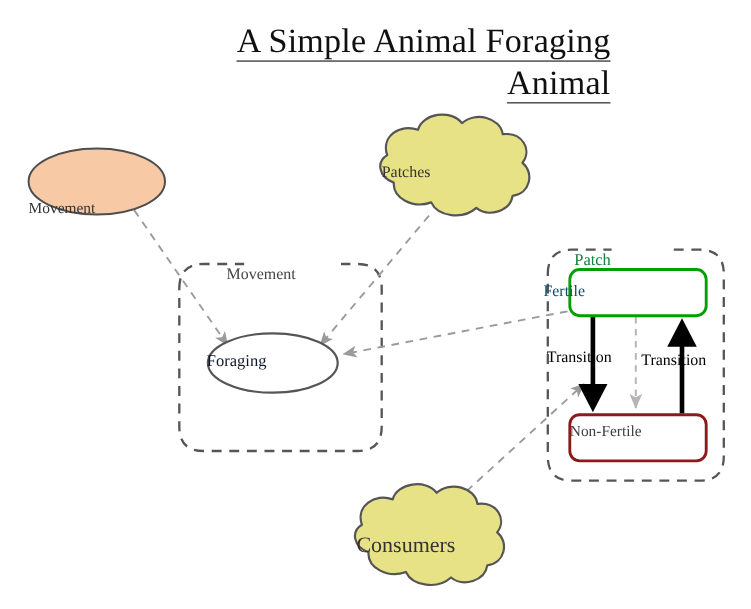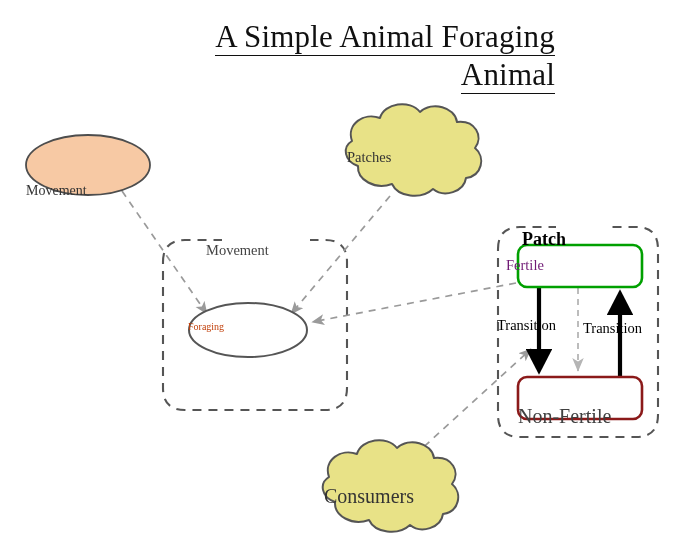--- a/index.html
+++ b/index.html
@@ -151,27 +151,27 @@
   <div class="title-line"><span class="u">A Simple Animal Foraging</span></div>
   <div class="title-line"><span class="u">Animal</span></div>
 </div>
 
 <div class="node-label" style="left:26px; top:147px; width:124px; font-size:14px; color:#333333; line-height:1.25;">
   <div>Movement</div>
 </div>
 
 <div class="node-label" style="left:347px; top:149px; width:120px; font-size:14.5px; color:#333333;">Patches</div>
 
-<div class="node-label" style="left:188px; top:321px; width:120px; font-size:10px; color:#c2410c;font-family:Liberation Serif, serif;">Foraging</div>
+<div class="node-label" style="left:188px; top:321px; width:120px; font-size:15px; color:#0f172a;font-family:Liberation Serif, serif;">Foraging</div>
 
-<div class="node-label" style="left:506px; top:257px; width:136px; font-size:14.5px; color:#701a75;">Fertile</div>
+<div class="node-label" style="left:494px; top:257px; width:136px; font-size:14.5px; color:#0c4a6e;">Fertile</div>
 
-<div class="node-label" style="left:518px; top:405px; width:124px; font-size:20px; color:#404040;">Non-Fertile</div>
+<div class="node-label" style="left:518px; top:385px; width:124px; font-size:14px; color:#404040;">Non-Fertile</div>
 
 <div class="node-label" style="left:324px; top:485px; width:120px; font-size:20px; color:#333333;">Consumers</div>
 
 <div class="node-label" style="left:206px; top:242px; width:120px; font-size:14.5px; color:#444444;">Movement</div>
 
-<div class="node-label" style="left:522px; top:229px; width:120px; font-size:18px; color:#000000;font-weight:bold;">Patch</div>
+<div class="node-label" style="left:522px; top:229px; width:120px; font-size:15px; color:#15803d;">Patch</div>
 
 <div class="node-label" style="left:497px; top:317px; width:86px; font-size:14.5px; color:#000000; text-align:left;">Transition</div>
 
 <div class="node-label" style="left:583px; top:320px; width:86px; font-size:14.5px; color:#000000; text-align:left;">Transition</div>
 
 </body></html>

